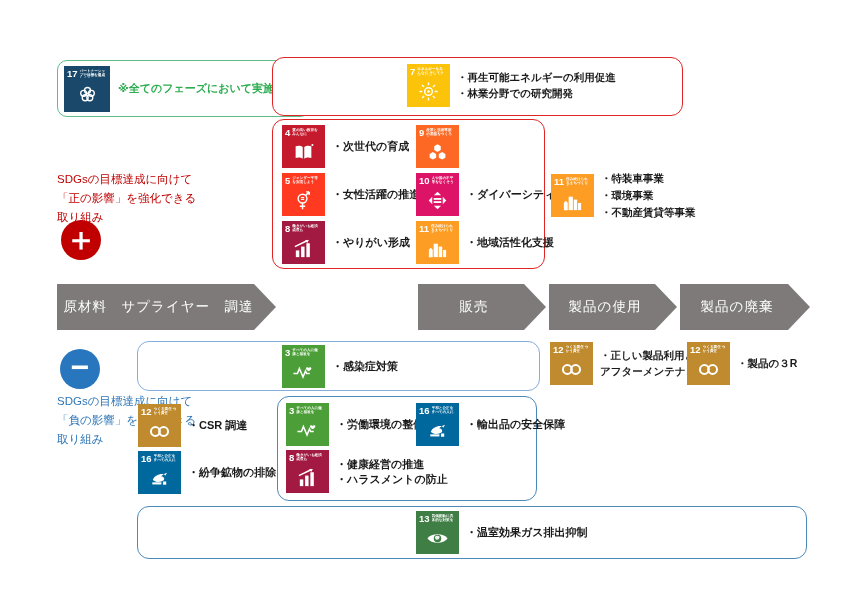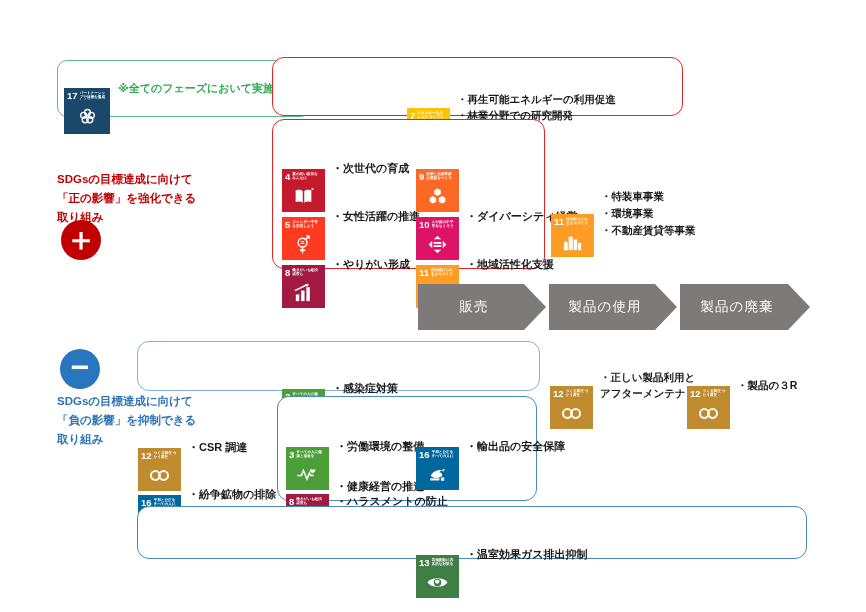--- a/index.html
+++ b/index.html
@@ -19,29 +19,29 @@
   #operations-box{left:277px;top:396px;width:260px;height:105px;}
   #climate-box{left:137px;top:506px;width:670px;height:53px;}
 
   .sdg-item{position:absolute;display:flex;align-items:center;gap:7px;}
   .sdg-lines{display:flex;flex-direction:column;}
   .sdg-lines div{font-size:11px;font-weight:bold;line-height:15px;white-space:nowrap;color:#1a1a1a;}
   .lh17 .sdg-lines div{line-height:17px;font-size:10.5px;}
   .sm .sdg-lines div{font-size:10.5px;line-height:15.5px;}
 
   .sdg-icon{width:43px;height:43px;flex:0 0 auto;color:#fff;display:flex;flex-direction:column;
-            padding:3px;box-sizing:border-box;margin-top:44px;}
+            padding:3px;box-sizing:border-box;}
   .icon46{width:46px;height:46px;}
   .sdg-head{display:flex;gap:2px;align-items:flex-start;min-height:11px;}
   .sdg-num{font-size:9.5px;font-weight:bold;line-height:9px;}
   .sdg-title{font-size:3.6px;line-height:4px;font-weight:bold;max-height:9px;overflow:hidden;width:28px;}
   .sdg-glyph{flex:1;display:flex;align-items:center;justify-content:center;}
   .sdg-glyph svg{width:25px;height:23px;display:block;}
 
-  .side-label{position:absolute;left:57px;width:170px;font-size:11.5px;font-weight:bold;line-height:19px;}
+  .side-label{position:absolute;left:57px;width:170px;font-size:11.5px;font-weight:normal;line-height:19px;}
   .red-label{top:170px;color:#c00000;}
   .blue-label{top:392px;color:#2e75b6;}
   .sign-circle{position:absolute;width:40px;height:40px;border-radius:50%;display:flex;align-items:center;
                justify-content:center;color:#fff;font-size:32px;font-weight:bold;line-height:1;}
   .plus{left:61px;top:220px;background:#c00000;padding-bottom:3px;box-sizing:border-box;}
   .minus{left:60px;top:349px;background:#2776be;padding-bottom:5px;box-sizing:border-box;}
 
   .arrow{position:absolute;top:284px;height:46px;background:#7e7a7a;color:#fff;display:flex;
          align-items:center;justify-content:center;
          clip-path:polygon(0 0,calc(100% - 22px) 0,100% 50%,calc(100% - 22px) 100%,0 100%);}
@@ -233,20 +233,23 @@
       </div>
     </div>
 
   <div class="side-label red-label">
     <div>SDGsの目標達成に向けて</div>
     <div>「正の影響」を強化できる</div>
     <div>取り組み</div>
   </div>
   <div class="sign-circle plus">＋</div>
 
+  <div class="arrow" style="left:57px;width:219px;">
+      <span>原材料　サプライヤー　調達</span>
+    </div>
   <div class="arrow" style="left:418px;width:128px;">
       <span>販売</span>
     </div>
   <div class="arrow" style="left:549px;width:128px;">
       <span>製品の使用</span>
     </div>
   <div class="arrow" style="left:680px;width:130px;">
       <span>製品の廃棄</span>
     </div>
 

